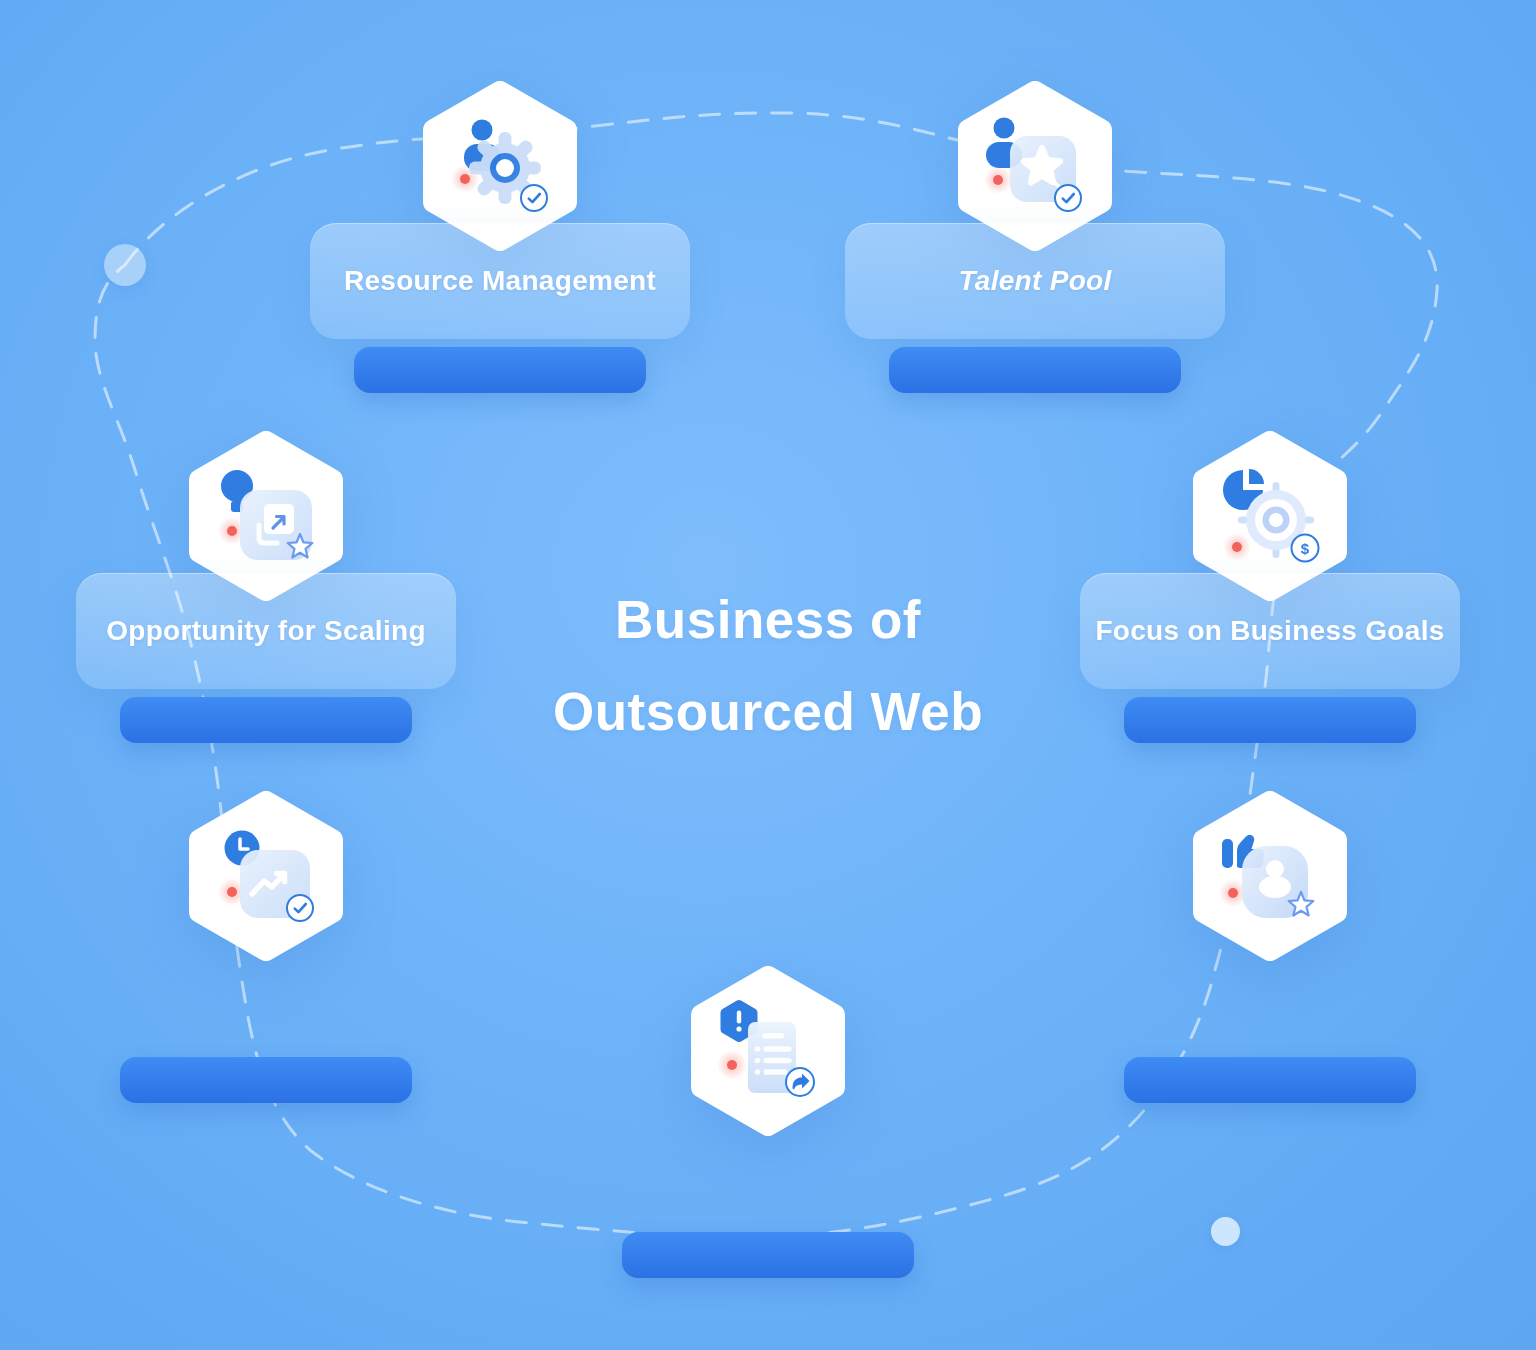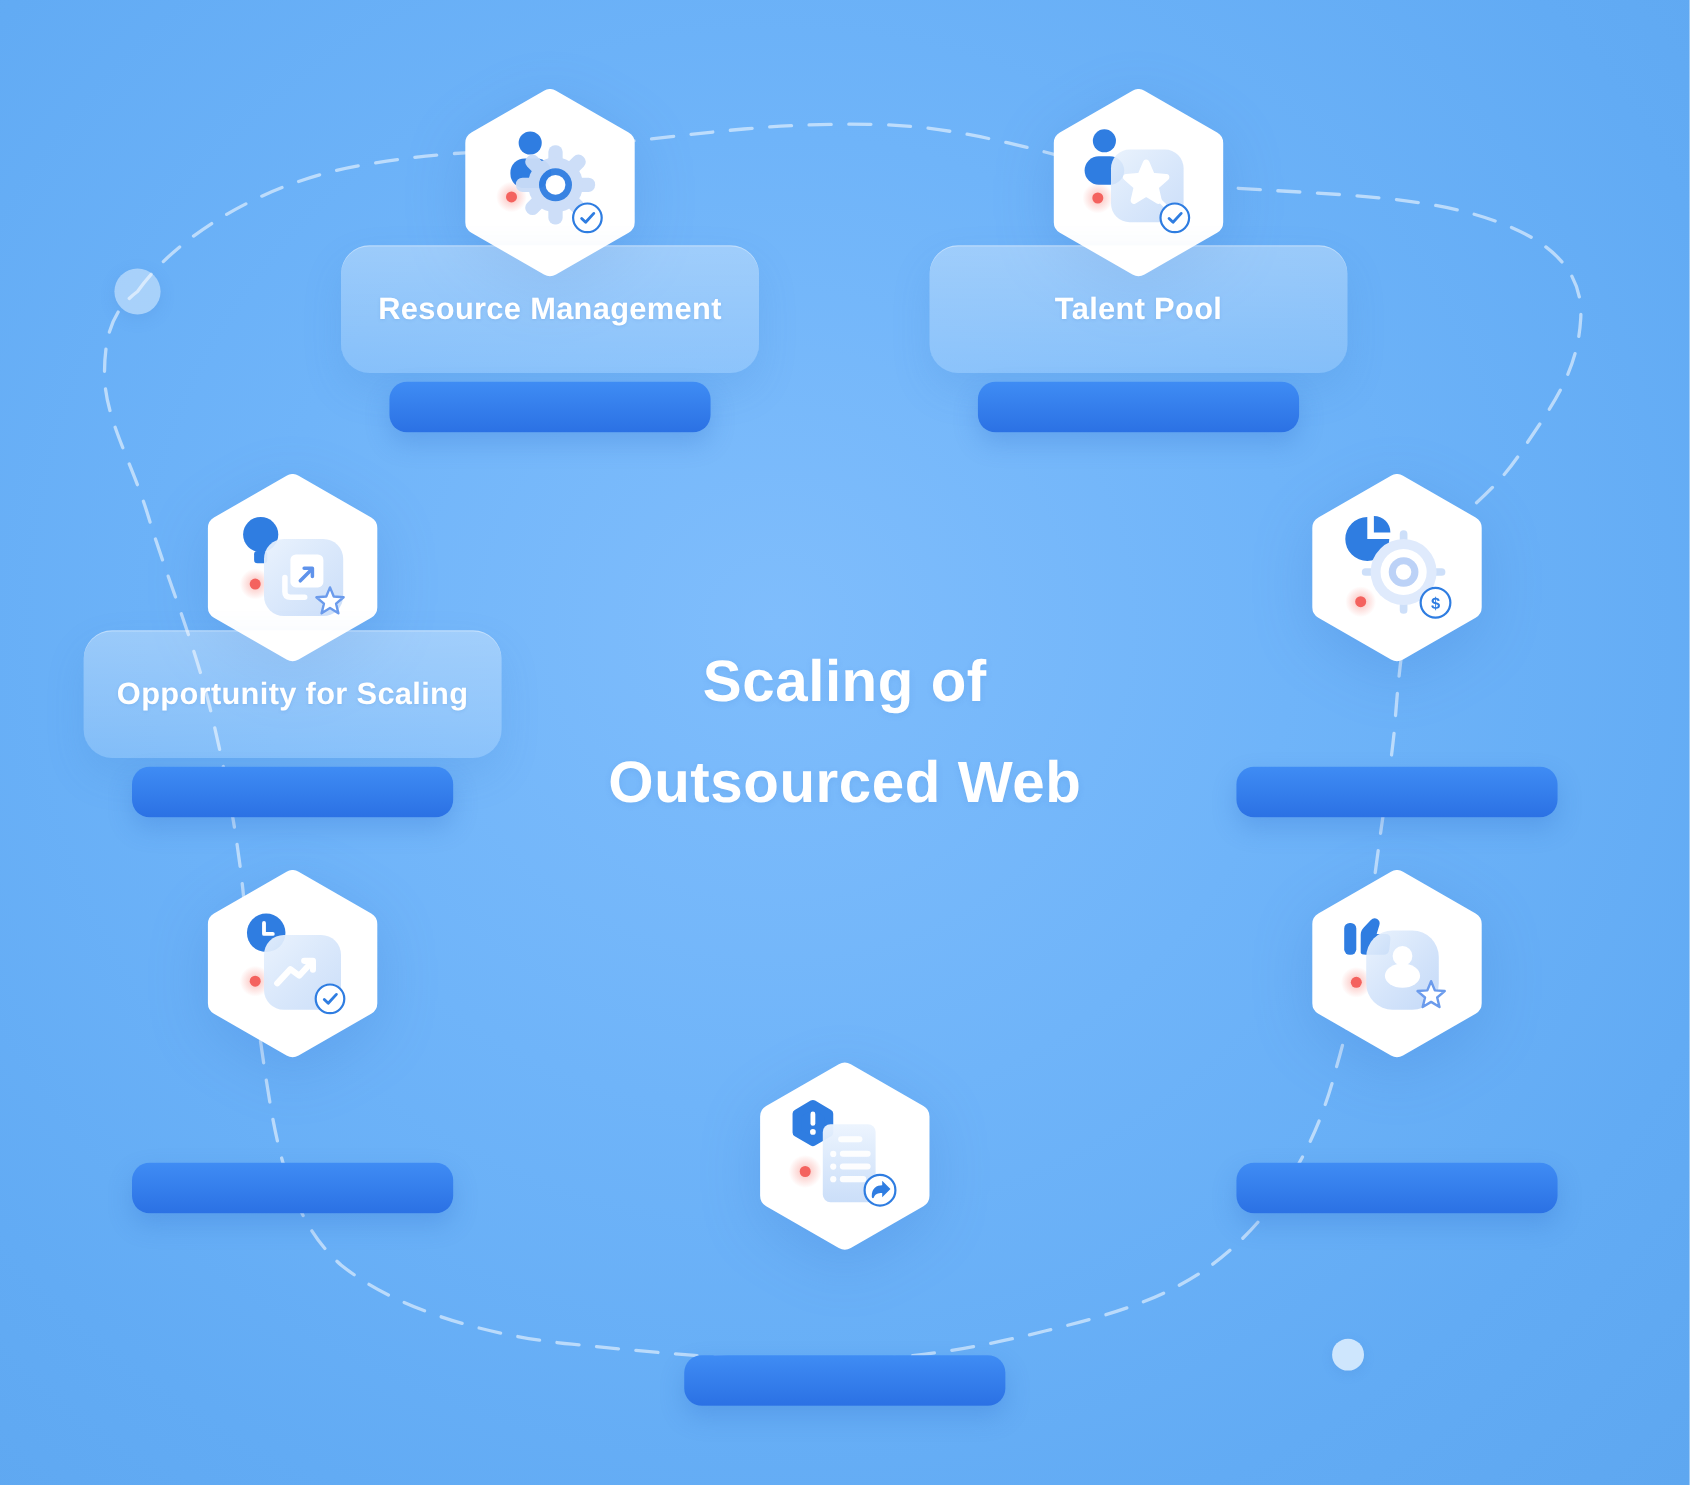--- a/index.html
+++ b/index.html
@@ -18,21 +18,21 @@
   .loop-svg{position:absolute;left:0;top:0;}
   .title{
     position:absolute;left:368px;top:538px;width:800px;
     text-align:center;color:#ffffff;font-weight:700;
     font-size:53px;line-height:92px;letter-spacing:0.5px;
     text-shadow:0 2px 6px rgba(60,120,200,0.15);
   }
   .title span{display:block;}
   .item{position:absolute;width:380px;height:320px;}
   .i1{left:310px;top:78px;text-align:right;}
-  .i2{left:845px;top:78px;}
+  .i2{left:845px;top:78px;font-style:italic;}
   .i3{left:76px;top:428px;text-align:center;}
   .i4{left:1080px;top:428px;}
   .i5{left:76px;top:788px;}
   .i6{left:1080px;top:788px;}
   .i7{left:578px;top:963px;}
   .hex{position:absolute;left:110px;top:0;width:160px;height:176px;
     filter:drop-shadow(0 14px 26px rgba(50,110,200,0.22));}
   .card{
     position:absolute;left:0;top:145px;width:380px;height:116px;
     border-radius:26px;
@@ -78,21 +78,21 @@
              C440,1214 360,1190 310,1150
              C270,1115 255,1060 245,1000
              C235,940 228,880 222,820
              C216,760 205,700 190,640
              C175,580 150,520 135,470
              C120,420 95,380 95,340
              C95,300 105,280 125,265 Z" fill="none" stroke="rgba(255,255,255,0.55)" stroke-width="3" stroke-dasharray="20 16" stroke-linecap="round"></path>
   </svg>
 
   <h1 class="title">
-    <span>Scaling of</span>
+    <span>Business of</span>
     <span>Outsourced Web</span>
   </h1>
 
   <div class="item i1">
     <svg class="hex" viewBox="0 0 160 176">
       <defs>
         <radialGradient id="glow1">
             <stop offset="0%" stop-color="rgba(246,110,100,0.45)"></stop>
             <stop offset="100%" stop-color="rgba(246,110,100,0)"></stop>
           </radialGradient>
@@ -212,20 +212,23 @@
         <circle r="21" fill="#ffffff"></circle>
         <circle r="13.5" fill="#bcd2f7"></circle>
         <circle r="7" fill="#ffffff"></circle>
       </g>
       <circle cx="47" cy="119" r="5" fill="#f4625e"></circle>
       <g transform="translate(115,120)">
         <circle r="13.5" fill="#ffffff" stroke="#2f7de1" stroke-width="2"></circle>
         <text y="5.5" text-anchor="middle" font-family="Liberation Sans, sans-serif" font-size="15" font-weight="700" fill="#2f7de1">$</text>
       </g>
     </svg>
+    <div class="card">
+      <span>Focus on Business Goals</span>
+    </div>
     <div class="bar"></div>
   </div>
 
   <div class="item i5">
     <svg class="hex" viewBox="0 0 160 176">
       <defs>
         <radialGradient id="glow5">
             <stop offset="0%" stop-color="rgba(246,110,100,0.45)"></stop>
             <stop offset="100%" stop-color="rgba(246,110,100,0)"></stop>
           </radialGradient>

